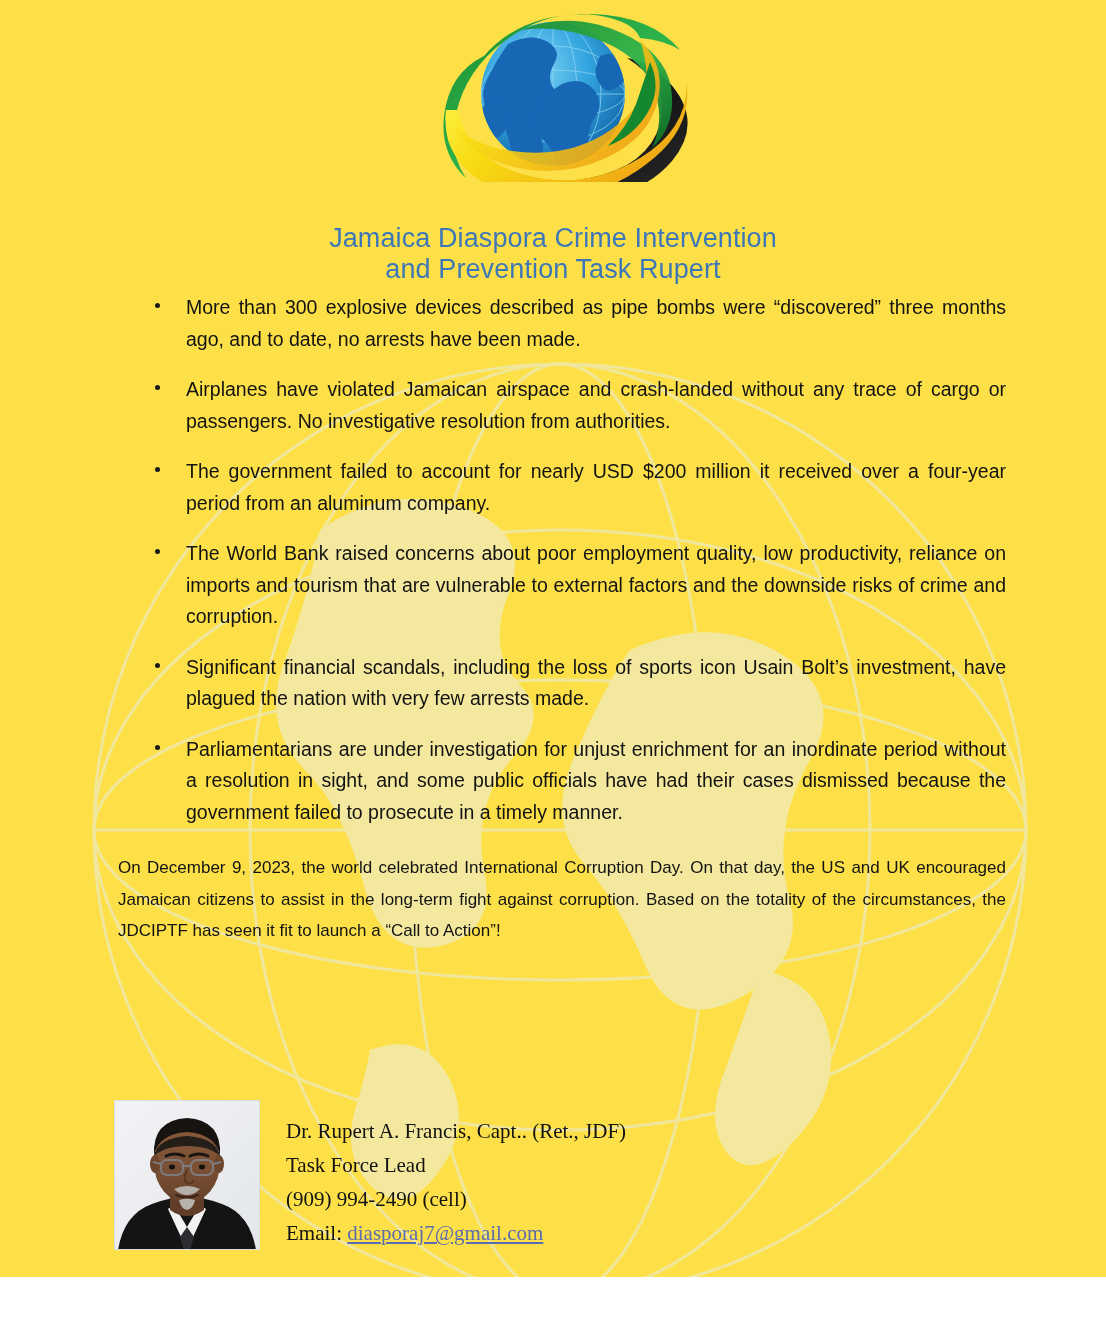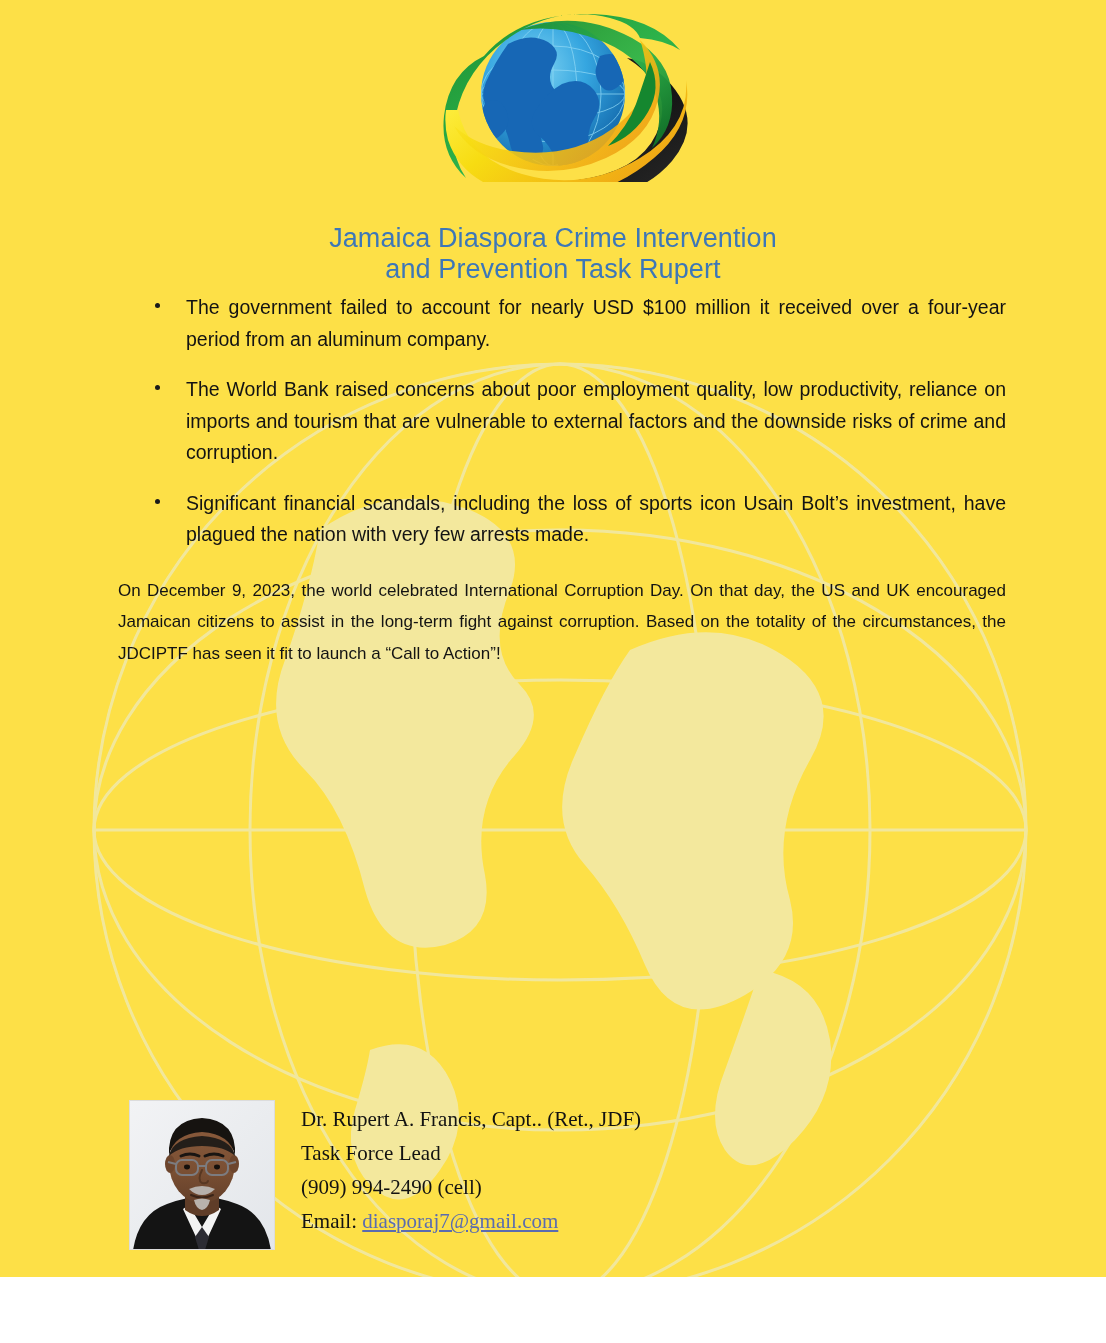--- a/index.html
+++ b/index.html
@@ -104,24 +104,24 @@
     text-align: justify;
     font-size: 17px;
     line-height: 31.5px;
     color: #131313;
     font-family: "Liberation Sans", sans-serif;
   }
 
   
   .signature {
     position: absolute;
-    left: 129px;
+    left: 114px;
     top: 1100px;
     display: flex;
-    align-items: flex-start;
+    align-items: flex-end;
     z-index: 2;
   }
   .portrait {
     width: 146px;
     height: 150px;
     flex: 0 0 auto;
     display: block;
   }
   .sig-lines {
     margin-left: 26px;
@@ -223,23 +223,26 @@
     </svg>
   </div>
 
   <h1 class="title">
     <span class="title-line">Jamaica Diaspora Crime Intervention</span>
     <span class="title-line">and Prevention Task Rupert</span>
   </h1>
 
   <div class="content">
     <ul class="bullets">
-      <li><span>The government failed to account for nearly USD $100 million it received over a four-year period from an aluminum company.</span></li>
+      <li><span>More than 300 explosive devices described as pipe bombs were “discovered” three months ago, and to date, no arrests have been made.</span></li>
+      <li><span>Airplanes have violated Jamaican airspace and crash-landed without any trace of cargo or passengers. No investigative resolution from authorities.</span></li>
+      <li><span>The government failed to account for nearly USD $200 million it received over a four-year period from an aluminum company.</span></li>
       <li><span>The World Bank raised concerns about poor employment quality, low productivity, reliance on imports and tourism that are vulnerable to external factors and the downside risks of crime and corruption.</span></li>
       <li><span>Significant financial scandals, including the loss of sports icon Usain Bolt’s investment, have plagued the nation with very few arrests made.</span></li>
+      <li><span>Parliamentarians are under investigation for unjust enrichment for an inordinate period without a resolution in sight, and some public officials have had their cases dismissed because the government failed to prosecute in a timely manner.</span></li>
     </ul>
 
     <p class="closing">On December 9, 2023, the world celebrated International Corruption Day.  On that day, the US and UK encouraged Jamaican citizens to assist in the long-term fight against corruption.  Based on the totality of the circumstances, the JDCIPTF has seen it fit to launch a “Call to Action”!</p>
   </div>
 
   <div class="signature">
 
     <svg class="portrait" viewBox="0 0 146 150" aria-hidden="true">
       <defs>
         <linearGradient id="bgPhoto" x1="0%" y1="0%" x2="100%" y2="100%">

